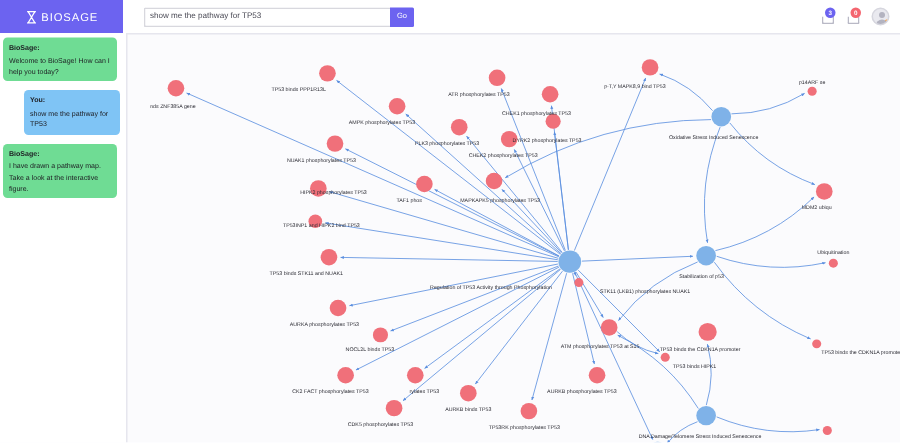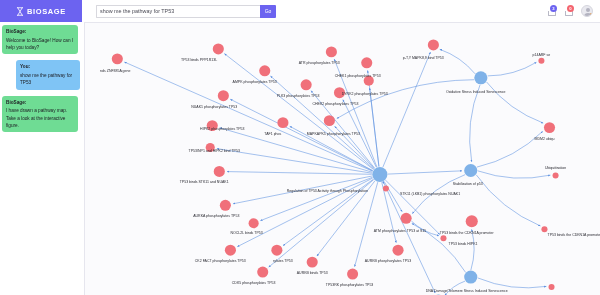--- a/index.html
+++ b/index.html
@@ -19,21 +19,21 @@
     position: relative; z-index: 20;
   }
   .logo-block {
     width: 82px; flex: 0 0 82px;
     background: #6c63f0;
     display: flex; align-items: center; justify-content: center;
     gap: 3px;
   }
   .logo-icon { width: 8px; height: 9px; color: #fff; display: block; }
   .logo-text {
-    color: #ffffff; font-size: 7.5px; font-weight: bold;
+    color: #ffffff; font-size: 7.5px; font-weight: normal;
     letter-spacing: 0.6px;
   }
   .header-mid {
     flex: 1; display: flex; align-items: center;
     padding-left: 14px;
   }
   .search-wrap {
     display: flex; align-items: stretch;
     width: 180px; height: 13px;
   }

